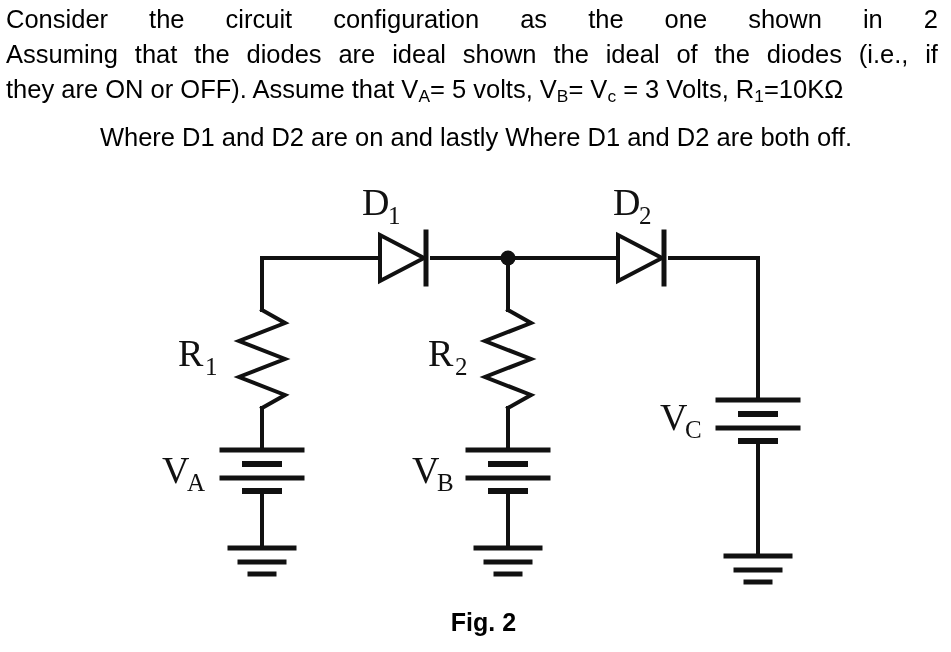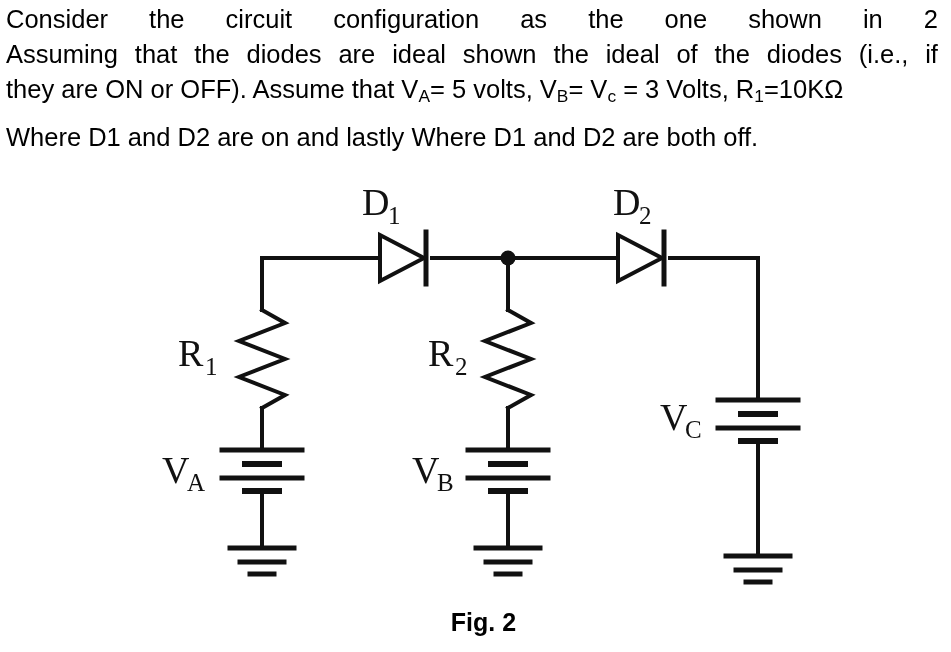--- a/index.html
+++ b/index.html
@@ -113,21 +113,21 @@
       <span class="w">diodes</span>
       <span class="w">(i.e.,</span>
       <span class="w">if</span>
     </div>
 
     <div class="stmt-line">
       <span>they are ON or OFF). Assume that V</span><span class="sub">A</span><span>= 5 volts, V</span><span class="sub">B</span><span>= V</span><span class="sub">c</span><span> = 3 Volts, R</span><span class="sub">1</span><span>=10KΩ</span>
     </div>
 
 
-    <div class="stmt-line" style="padding-top:6px;">
+    <div class="stmt-line" style="padding-top:6px;text-align:center;">
       <span>Where D1 and D2 are on and lastly Where D1 and D2 are both off.</span>
     </div>
 
   </div>
 
   <div id="figure">
     <svg width="951" height="430" viewBox="0 0 951 430" xmlns="http://www.w3.org/2000/svg">
       <g stroke="#111111" fill="none" stroke-width="4" stroke-linecap="square">
 
         <path d="M262 80 L262 132"></path>

